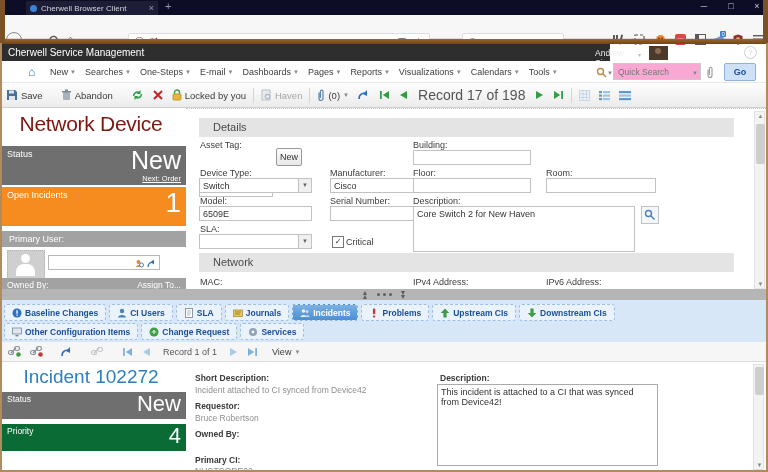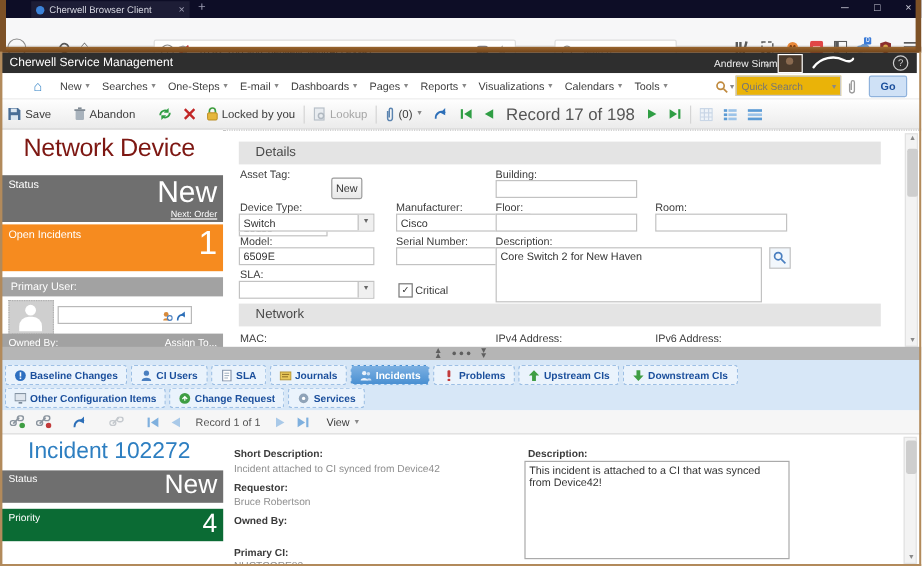--- a/index.html
+++ b/index.html
@@ -24,32 +24,32 @@
   .infoi{left:5px;top:3px;width:9px;height:9px;border:1px solid #888;border-radius:50%;font-size:7px;color:#777;text-align:center;line-height:9px}
   .searchbox{left:462px;top:18px;width:102px;height:18px;background:#fff;border:1px solid #ddd;border-radius:2px;box-sizing:border-box}
   .sstext{left:20px;top:4px;font-size:8.5px;color:#9a9a9a;font-style:italic}
   .mag{width:7px;height:7px;border:1.3px solid #8a8a8a;border-radius:50%}
   .mag::after{content:"";position:absolute;width:4px;height:1.3px;background:#8a8a8a;transform:rotate(45deg);left:6px;top:8px}
   .accent{left:0;top:39px;width:768px;height:5px;background:linear-gradient(#9a6630,#714318)}
   .edge{background:#7d5126;z-index:60}
   .edge2{background:#b28a5b;z-index:60}
 
   
-  .csmhead{left:0;top:44px;width:764px;height:17px;background:#2e2e2e}
+  .csmhead{left:0;top:44px;width:610px;height:17px;background:#2e2e2e}
   .csmtitle{left:8px;top:3px;font-size:10px;color:#fff}
   .uname{font-size:8.5px;color:#eee;top:4px}
   .avatar{left:648px;top:1px;width:19px;height:14px;background:#4a3a2c;border:1px solid #fff}
   .avatar::after{content:"";position:absolute;left:6px;top:2px;width:6px;height:6px;border-radius:50%;background:#8a6a50}
   .helpc{left:744px;top:2px;width:11px;height:11px;border:1px solid #cfcfcf;border-radius:50%;font-size:8px;color:#cfcfcf;text-align:center;line-height:11px}
   .menubar{left:0;top:61px;width:768px;height:22px;background:#fff;border-bottom:1px solid #e8e8e8;box-sizing:border-box}
   .menuitems{left:50px;top:0;height:22px;display:flex;align-items:center;gap:9px}
   .mitem{font-size:9px;color:#3c3c3c;white-space:nowrap;display:flex;align-items:center;gap:2px}
   .caret{font-size:6px;color:#888}
   .homeico{left:28px;top:4px;font-size:12px;color:#2d7fc4;font-weight:bold}
-  .qsinput{left:613px;top:2px;width:88px;height:17px;border:1px solid #c9c9c9;box-sizing:border-box;background:#eab308;font-size:8.5px;color:#555;padding:0 12px 0 4px;font-family:"Liberation Sans",sans-serif}
+  .qsinput{left:613px;top:2px;width:88px;height:17px;border:1px solid #c9c9c9;box-sizing:border-box;background:#f9a8d4;font-size:8.5px;color:#555;padding:0 12px 0 4px;font-family:"Liberation Sans",sans-serif}
   .gobtn{left:724px;top:2px;width:32px;height:18px;background:#cfe1f6;border:1px solid #8fb2dc;border-radius:2px;font-size:9px;font-weight:bold;color:#1b4f9c;text-align:center;line-height:17px;box-sizing:border-box}
 
   
   .cwtoolbar{left:0;top:83px;width:768px;height:25px;background:linear-gradient(#fefefe,#ebebeb);border-bottom:1px solid #cfcfcf;box-sizing:border-box;display:flex;align-items:center;padding-left:6px}
   .titem{display:flex;align-items:center;gap:3px;font-size:9.5px;color:#3a3a3a;white-space:nowrap}
   .tsep{width:1px;height:15px;background:#d5d5d5;margin:0 7px}
   .tgap{width:9px}
   .gray{color:#a6a6a6}
   .reccount{color:#555;margin:0 10px}
 
@@ -335,21 +335,21 @@
       <span>Locked by you</span>
     </span>
     <span class="tsep"></span>
     <span class="titem gray">
       <span>
           <svg width="11" height="12">
             <rect x="1" y="1" width="8" height="10" fill="#e8ecf0" stroke="#b8c0c8"></rect>
             <circle cx="6.5" cy="7.5" r="2.2" fill="none" stroke="#b0b8c0" stroke-width="1.2"></circle>
           </svg>
         </span>
-      <span>Lookup</span>
+      <span>Haven</span>
     </span>
     <span class="tsep"></span>
     <span class="titem">
       <span>
           <svg width="8" height="13">
             <path d="M2 3.5v6a2 2 0 0 0 4 0v-7a1.3 1.3 0 0 0-2.6 0V9" stroke="#5b84b0" stroke-width="1.2" fill="none"></path>
           </svg>
         </span>
       <span>(0)</span>
       <span class="caret">▼</span>

